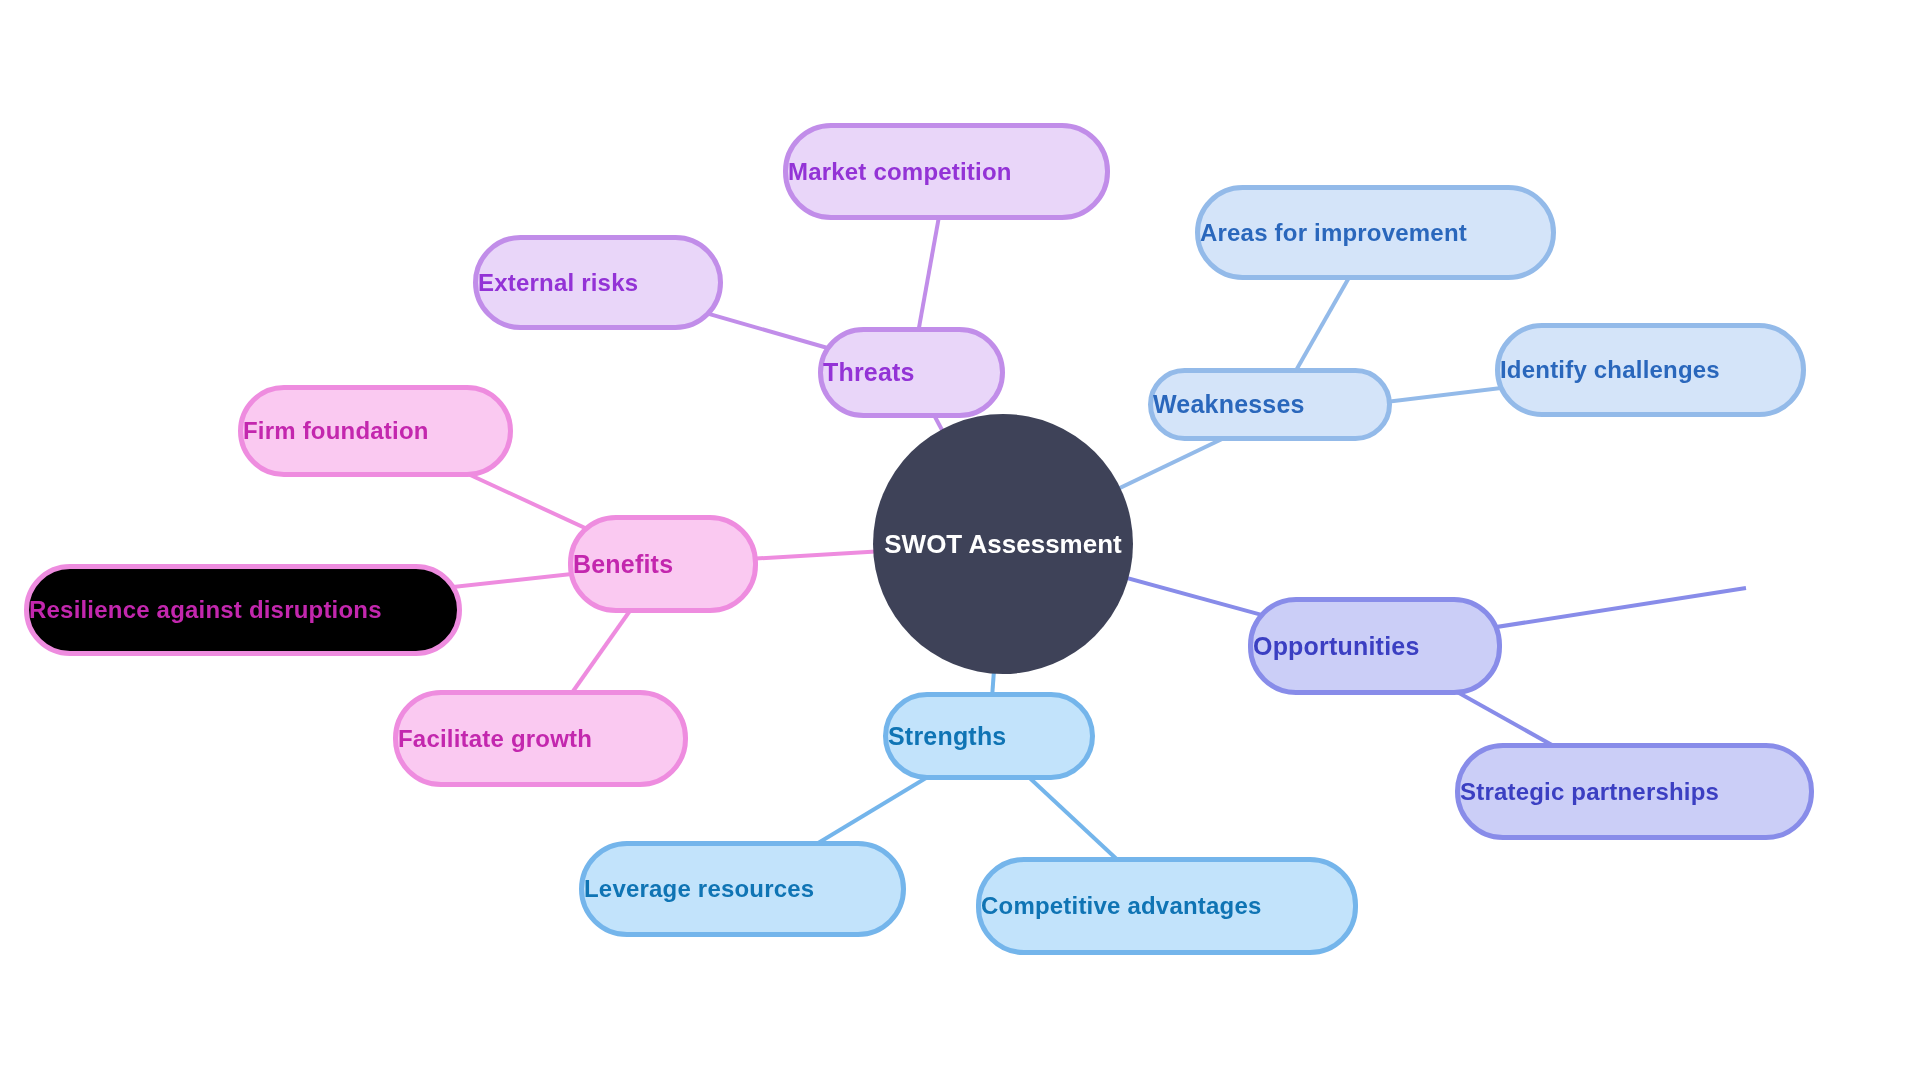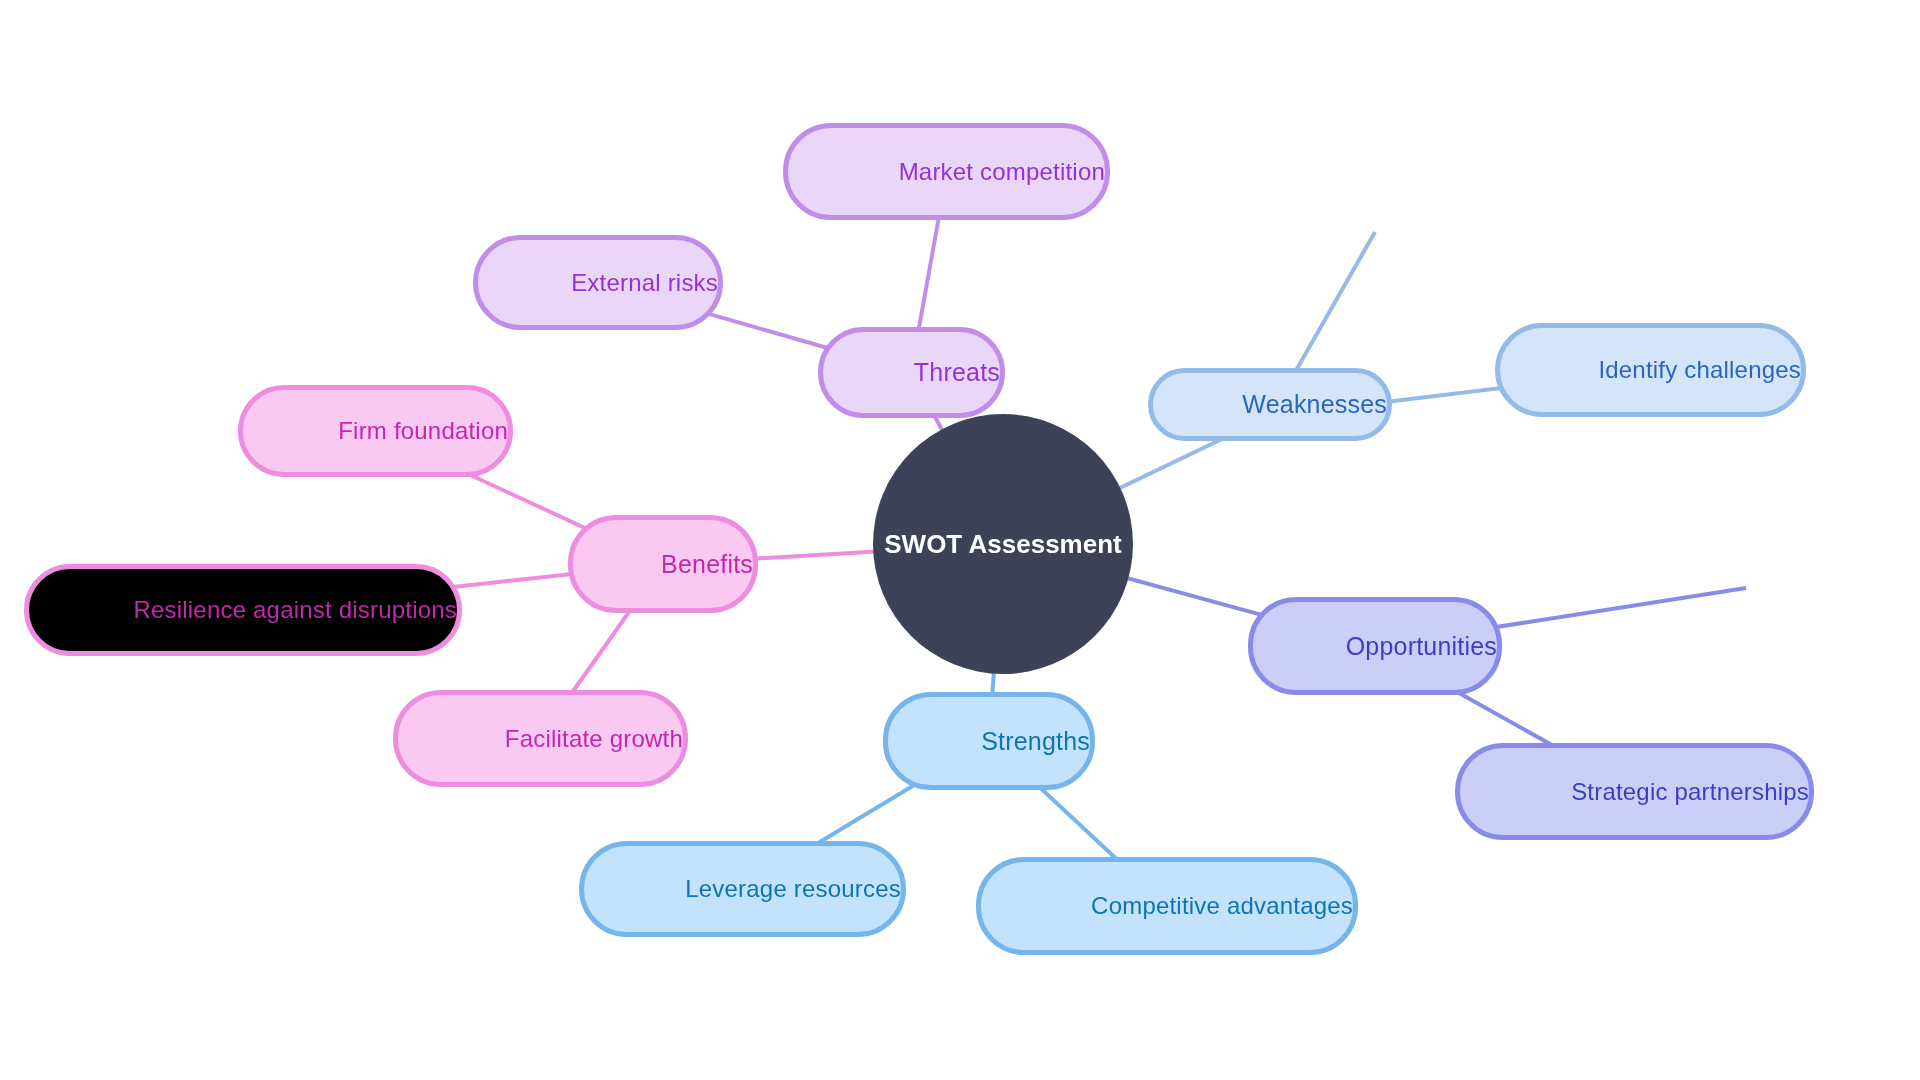--- a/index.html
+++ b/index.html
@@ -22,25 +22,26 @@
     width: 1920px;
     height: 1080px;
   }
   .node {
     position: absolute;
     box-sizing: border-box;
     border: 5px solid;
     border-radius: 48px;
     display: flex;
     align-items: center;
-    justify-content: flex-end;
+    justify-content: flex-start;
     font-size: 24px;
     letter-spacing: 0.2px;
     white-space: nowrap;
     z-index: 2;
+    font-weight: bold;
   }
   .branch-node {
     font-size: 25px;
   }
   .center-node {
     position: absolute;
     left: 873px;
     top: 414px;
     width: 260px;
     height: 260px;
@@ -92,32 +93,35 @@
   <div class="node" style="left: 783px; top: 123px; width: 327px; height: 97px; background-color: rgb(233, 214, 249); border-color: rgb(193, 141, 233); color: rgb(147, 51, 214);">
     <span>Market competition</span>
   </div>
   <div class="node" style="left: 473px; top: 235px; width: 250px; height: 95px; background-color: rgb(233, 214, 249); border-color: rgb(193, 141, 233); color: rgb(147, 51, 214);">
     <span>External risks</span>
   </div>
 
   <div class="node branch-node" style="left: 1148px; top: 368px; width: 244px; height: 73px; background-color: rgb(212, 228, 249); border-color: rgb(147, 186, 233); color: rgb(42, 103, 188);">
     <span>Weaknesses</span>
   </div>
+  <div class="node" style="left: 1195px; top: 185px; width: 361px; height: 95px; background-color: rgb(212, 228, 249); border-color: rgb(147, 186, 233); color: rgb(42, 103, 188);">
+    <span>Areas for improvement</span>
+  </div>
   <div class="node" style="left: 1495px; top: 323px; width: 311px; height: 94px; background-color: rgb(212, 228, 249); border-color: rgb(147, 186, 233); color: rgb(42, 103, 188);">
     <span>Identify challenges</span>
   </div>
 
   <div class="node branch-node" style="left: 1248px; top: 597px; width: 254px; height: 98px; background-color: rgb(203, 206, 247); border-color: rgb(136, 140, 233); color: rgb(59, 63, 194);">
     <span>Opportunities</span>
   </div>
   <div class="node" style="left: 1455px; top: 743px; width: 359px; height: 97px; background-color: rgb(203, 206, 247); border-color: rgb(136, 140, 233); color: rgb(59, 63, 194);">
     <span>Strategic partnerships</span>
   </div>
 
-  <div class="node branch-node" style="left: 883px; top: 692px; width: 212px; height: 98px; background-color: rgb(194, 227, 251); border-color: rgb(116, 181, 235); color: rgb(15, 116, 180);">
+  <div class="node branch-node" style="left: 883px; top: 692px; width: 212px; height: 88px; background-color: rgb(194, 227, 251); border-color: rgb(116, 181, 235); color: rgb(15, 116, 180);">
     <span>Strengths</span>
   </div>
   <div class="node" style="left: 579px; top: 841px; width: 327px; height: 96px; background-color: rgb(194, 227, 251); border-color: rgb(116, 181, 235); color: rgb(15, 116, 180);">
     <span>Leverage resources</span>
   </div>
   <div class="node" style="left: 976px; top: 857px; width: 382px; height: 98px; background-color: rgb(194, 227, 251); border-color: rgb(116, 181, 235); color: rgb(15, 116, 180);">
     <span>Competitive advantages</span>
   </div>
 
   <div class="node" style="left: 238px; top: 385px; width: 275px; height: 92px; background-color: rgb(250, 201, 241); border-color: rgb(238, 140, 223); color: rgb(195, 39, 174);">

